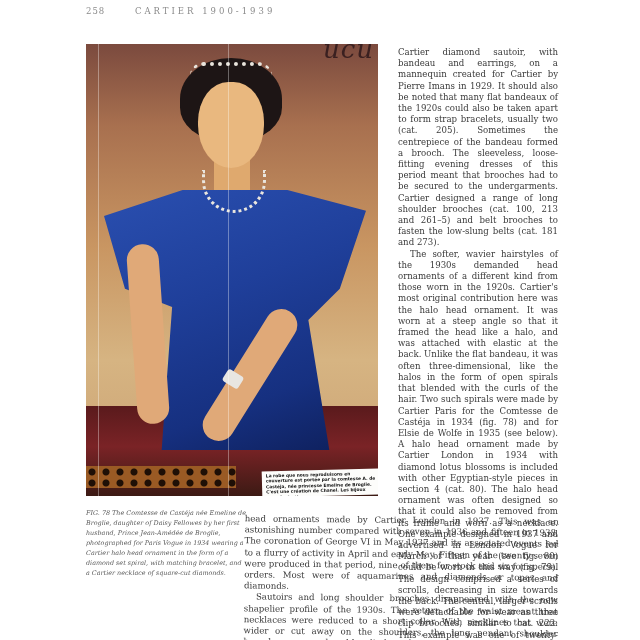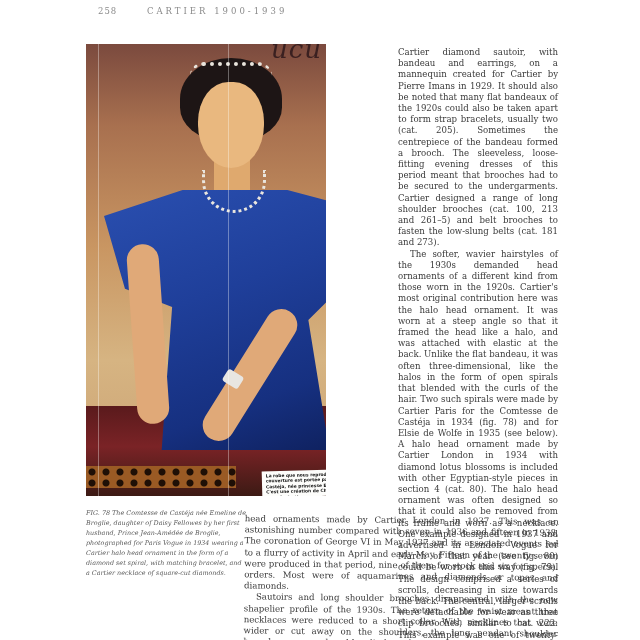--- a/index.html
+++ b/index.html
@@ -1,20 +1,20 @@
 <!DOCTYPE html>
 <html><head>
 <meta charset="utf-8">
 <style>
   html, body { margin:0; padding:0; }
   body { width:640px; height:640px; background:#ffffff; position:relative; overflow:hidden;
          font-family:"DejaVu Serif","Liberation Serif",serif; color:#3a3a3a; }
-  .running-head { position:absolute; top:6px; left:98px; font-size:8.5px; letter-spacing:3px; color:#8a8a8a; }
+  .running-head { position:absolute; top:6px; left:86px; font-size:8.5px; letter-spacing:3px; color:#8a8a8a; }
   .running-head .pg { margin-right:24px; letter-spacing:1px; }
-  .photo { position:absolute; left:86px; top:44px; width:240px; height:452px; overflow:hidden;
+  .photo { position:absolute; left:86px; top:44px; width:292px; height:452px; overflow:hidden;
            background:linear-gradient(180deg,#7b4a3e 0%,#a8704f 18%,#c99662 45%,#d6b482 70%,#cfa878 88%,#b6906a 100%); }
   .photo .crease { position:absolute; top:0; bottom:0; width:1px; background:rgba(255,255,255,0.35); }
   .photo .mag-title { position:absolute; right:4px; top:-10px; font-style:italic; font-size:26px; color:#3a2020; letter-spacing:1px; }
   .photo .fur { position:absolute; left:0; right:0; bottom:0; height:90px;
                 background:linear-gradient(180deg,#5a1a1c 0%,#7a2326 45%,#3c1a14 100%); }
   .photo .leopard { position:absolute; left:0; bottom:8px; width:150px; height:22px;
                     background: radial-gradient(circle at 6px 6px,#1e0f06 3px,transparent 4px) 0 0/14px 11px, #9a5a24; }
   .photo .hair { position:absolute; left:94px; top:14px; width:102px; height:82px; border-radius:50% 50% 40% 40%; background:#1d1515; }
   .photo .tiara { position:absolute; left:104px; top:18px; width:82px; height:10px; border-radius:40px 40px 0 0;
                   border-top:4px dotted #e8e4dc; }

